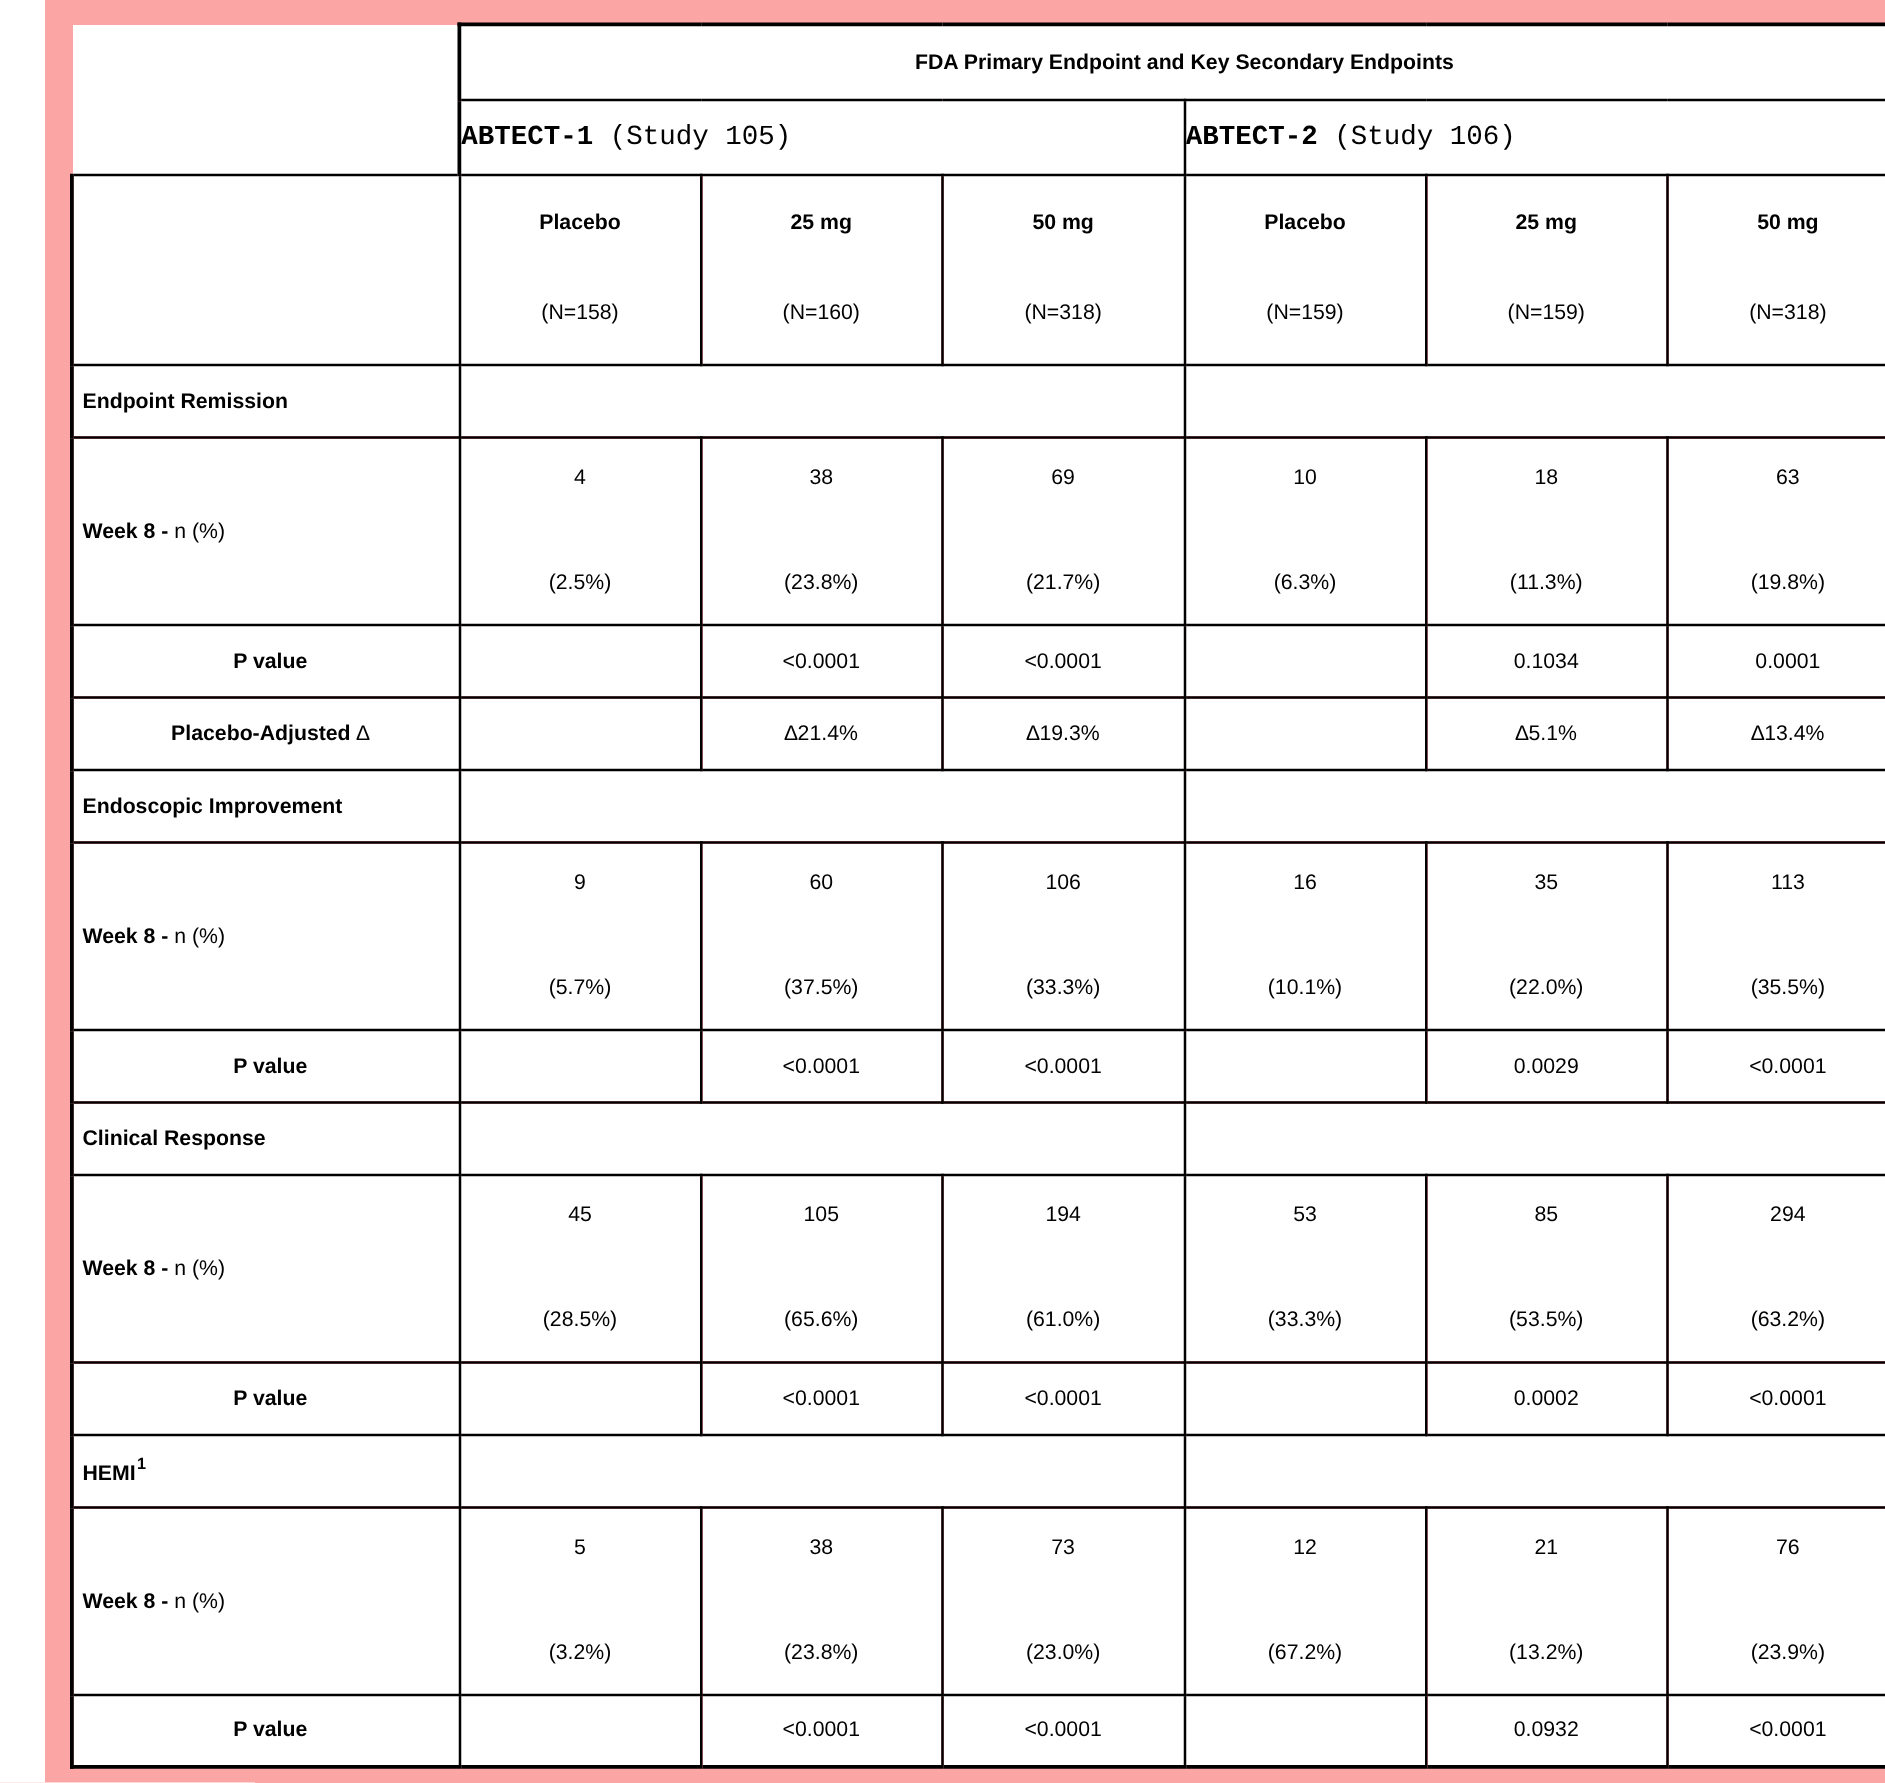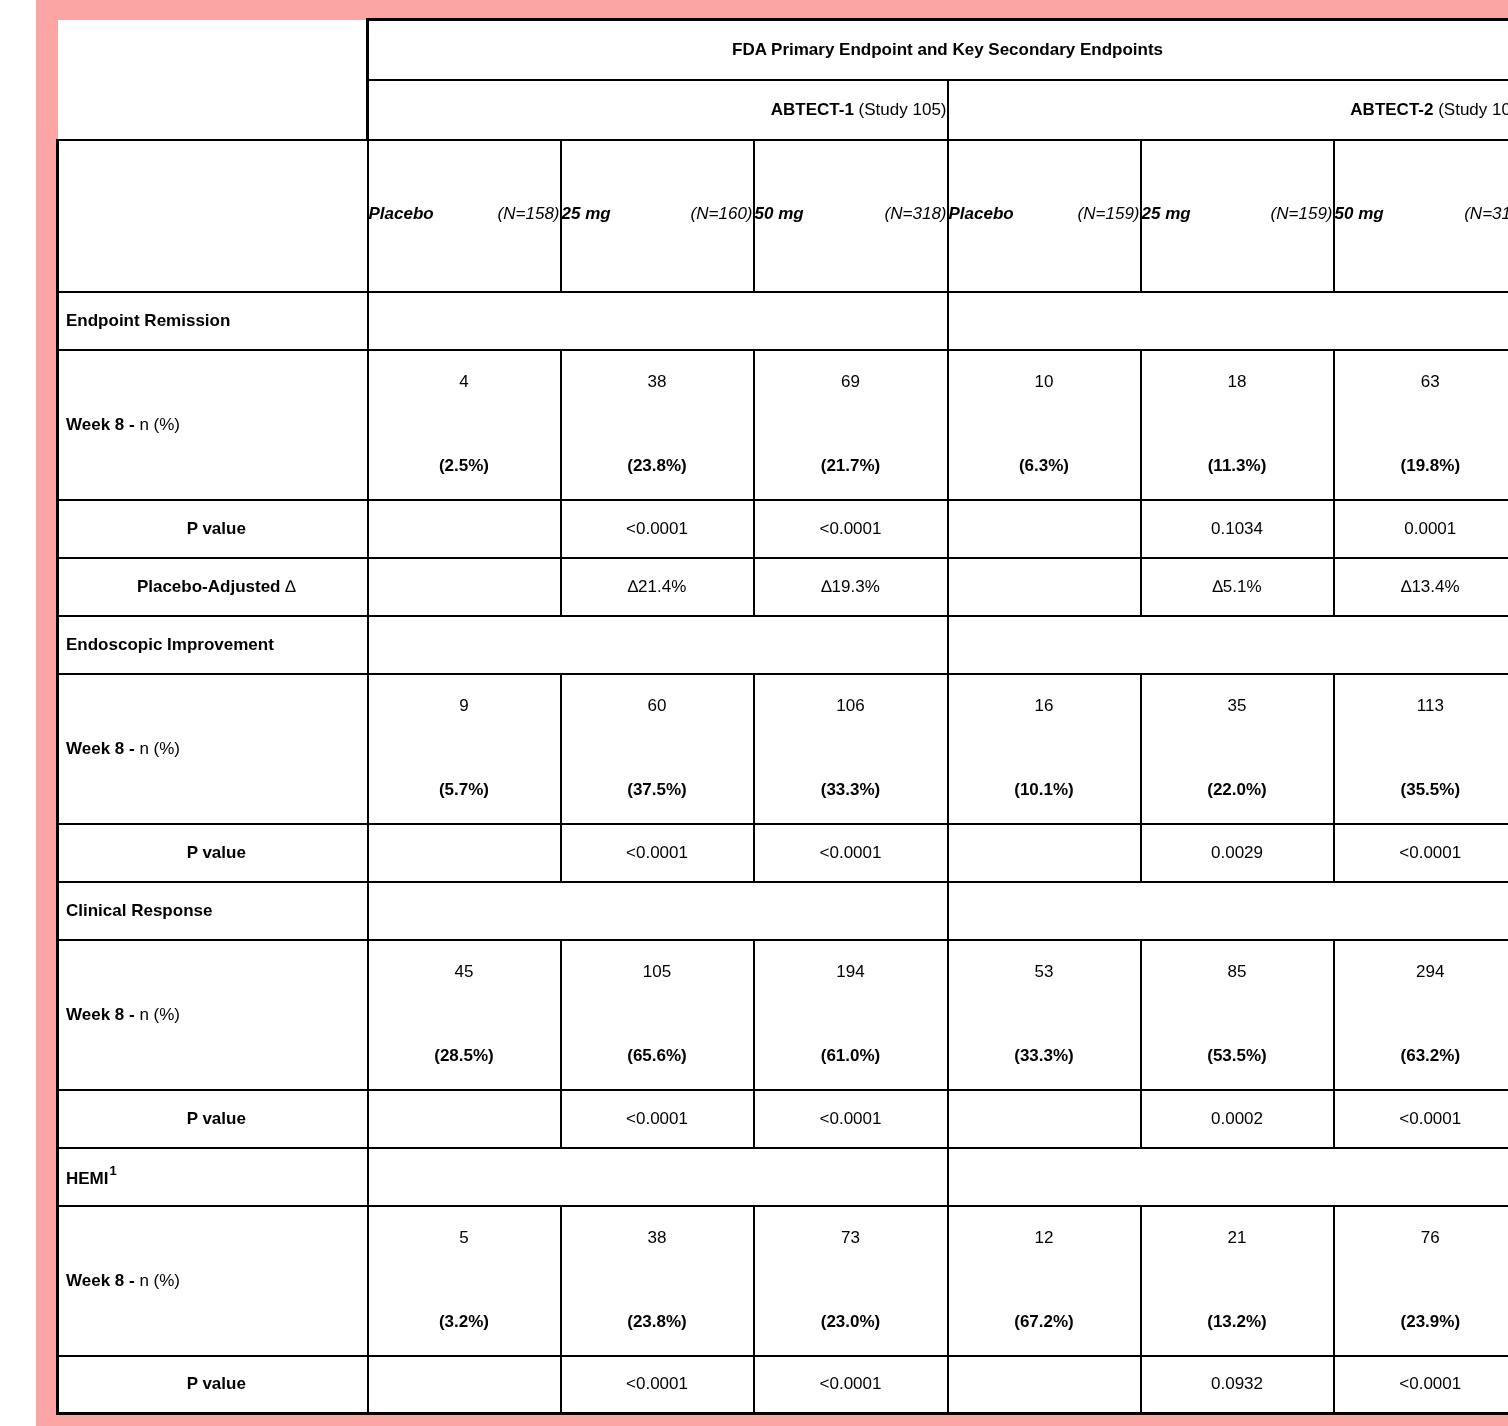--- a/index.html
+++ b/index.html
@@ -8,29 +8,29 @@
   .page { width:1508px; height:1426px; padding:18px 18px 0 20px; background:#fca5a5;margin-left:36px; }
   table { border-collapse:collapse; table-layout:fixed; width:1470px; }
   td, th { border:2px solid #000; padding:0; font-weight:normal; background:#fff; overflow:hidden; }
   .ghost { border:none; }
   .edge-t { border-top-width:3px; }
   .edge-l { border-left-width:3px; }
   .edge-r { border-right-width:3px; }
   .edge-b { border-bottom-width:3px; }
   .b { font-weight:bold; }
   .row-title th { height:60px; text-align:center; vertical-align:middle; font-weight:bold; font-size:17px; }
-  .row-study th { height:60px; text-align:right; vertical-align:middle; font-size:17px; }
+  .row-study th { height:60px; text-align:left; vertical-align:middle; font-size:22px;font-family:Liberation Mono, monospace; }
   .row-cols th, .row-cols td { height:152px; }
-  .colhead-inner { display:flex; justify-content:space-between; align-items:center; height:148px; padding:26px 0 30px;font-style:italic; }
+  .colhead-inner { display:flex; flex-direction:column; justify-content:space-between; align-items:center; height:148px; padding:26px 0 30px; }
   .row-section td { height:58px; vertical-align:middle; }
   .row-week8 td { height:150px; }
   .row-value td { height:58px; vertical-align:middle; text-align:center; }
   .label-cell { text-align:left; vertical-align:middle; padding-left:7px; }
   .wk { display:flex; flex-direction:column; justify-content:space-between; align-items:center; height:146px; padding:20px 0 22px; }
-  .pct { font-weight:bold; }
+  .pct { font-weight:normal; }
   sup.fn { font-weight:bold; font-size:13px; position:relative; top:-2px; left:1px; }
 </style>
 </head>
 <body>
 
 <div class="page">
   <table>
     <colgroup>
       <col style="width:310px">
       <col style="width:193px">

